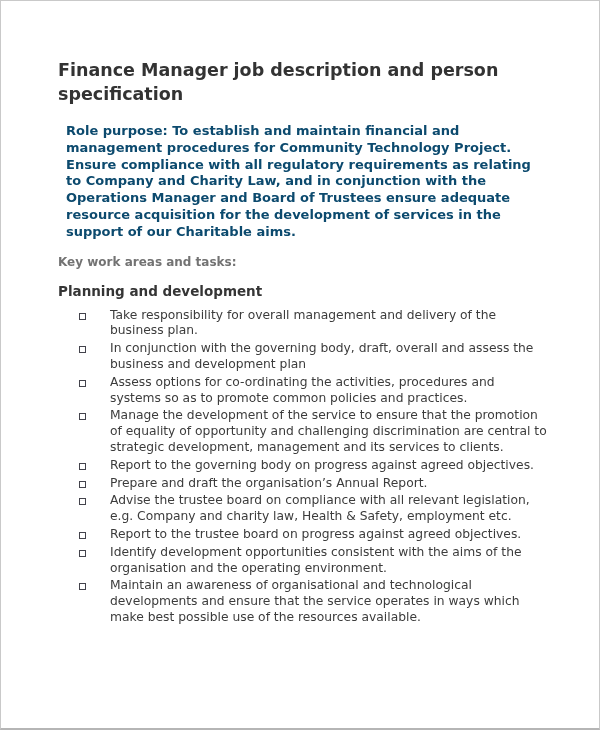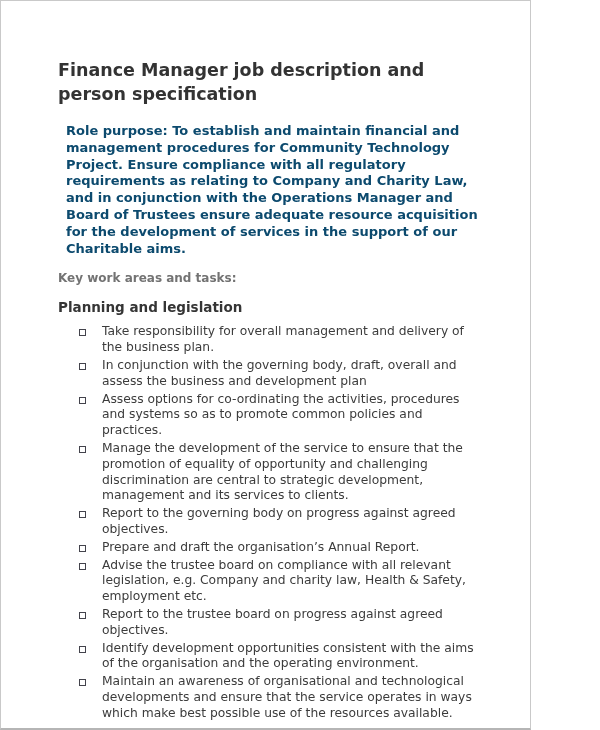--- a/index.html
+++ b/index.html
@@ -1,18 +1,18 @@
 <!DOCTYPE html>
 <html><head>
 <meta charset="utf-8">
 <style>
   html, body { margin: 0; padding: 0; background: #ffffff; }
   .page {
     position: relative;
-    width: 531px;
+    width: 600px;
     height: 730px;
     box-sizing: border-box;
     background: #ffffff;
     border: 1px solid #c9c9c9;
     border-bottom: 2px solid #b5b5b5;
     font-family: "DejaVu Sans", "Liberation Sans", sans-serif;
     color: #3a3a3a;
     padding: 57px 50px 0 57px;
     overflow: hidden;
   }
@@ -45,21 +45,21 @@
     color: #353535;
   }
   ul.bullets {
     list-style: none;
     margin: 0;
     padding: 0 0 0 21px;
   }
   ul.bullets li {
     display: flex;
     align-items: flex-start;
-    gap: 16px;
+    gap: 24px;
     font-size: 12.3px;
     line-height: 15.8px;
     margin: 0 0 2px 0;
     color: #3c3c3c;
   }
   .sq {
     flex: 0 0 auto;
     width: 5px;
     height: 5px;
     border: 1px solid #43434c;
@@ -73,21 +73,21 @@
 
 <div class="page">
 
   <h1 class="title">Finance Manager job description and person specification</h1>
 
   <p class="role">Role purpose: To establish and maintain financial and management procedures for Community Technology Project. Ensure compliance with all regulatory requirements as relating to Company and Charity Law, and in conjunction with the Operations Manager and Board of Trustees ensure adequate resource acquisition for the development of services in the support of our Charitable aims.</p>
 
   <h2 class="key-heading">Key work areas and tasks:</h2>
 
   <section>
-    <h3 class="section-heading">Planning and legislation</h3>
+    <h3 class="section-heading">Planning and development</h3>
     <ul class="bullets">
       <li>
         <span class="sq"></span>
         <span class="txt">Take responsibility for overall management and delivery of the business plan.</span>
       </li>
       <li>
         <span class="sq"></span>
         <span class="txt">In conjunction with the governing body, draft, overall and assess the business and development plan</span>
       </li>
       <li>

